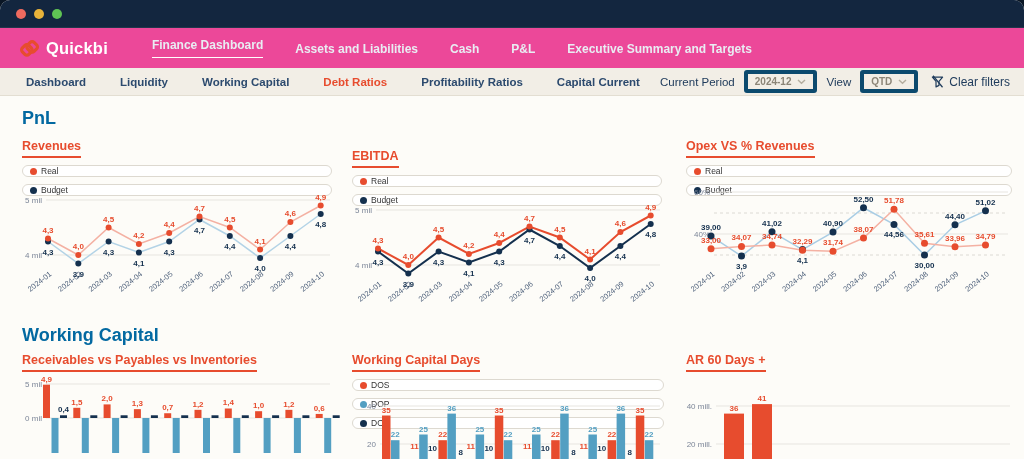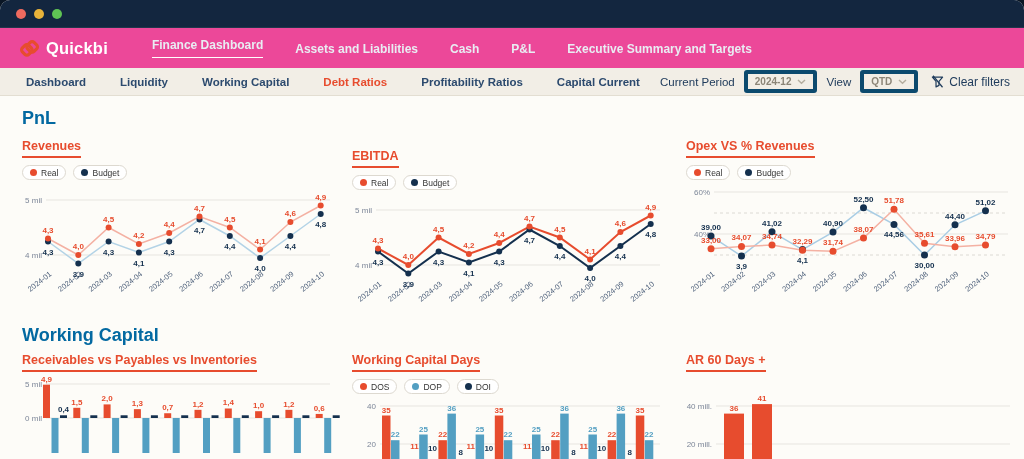--- a/index.html
+++ b/index.html
@@ -23,21 +23,21 @@
   .controls{display:flex;align-items:center;gap:9px;}
   .ctl-label{color:#203c5c;font-size:11.5px;font-weight:400;}
   .select{display:flex;align-items:center;gap:6px;border:4px solid #0c4a6e;border-radius:3px;padding:2px 7px;font-size:10px;color:#8b8577;font-weight:700;cursor:pointer;background:transparent;}
   .clear{display:flex;align-items:center;gap:5px;cursor:pointer;margin-left:4px;}
   .clear span{color:#203c5c;font-size:12px;font-weight:400;}
   
   .main{position:absolute;left:0;top:96px;width:100%;height:363px;background:#fdfcf8;}
   .sec{position:absolute;margin:0;color:#0369a1;font-size:18px;font-weight:700;}
   .chart{position:absolute;}
   .chart-title{display:inline-block;color:#e74c2e;font-size:12.5px;font-weight:700;border-bottom:2px solid #e74c2e;padding-bottom:3px;white-space:nowrap;}
-  .legend{display:flex;gap:7px;margin-top:7px;height:15px;}
+  .legend{display:flex;gap:7px;margin-top:7px;height:15px;flex-direction:column;}
   .chip{display:flex;align-items:center;gap:4px;border:1px solid #ddd9d0;border-radius:9px;background:#fff;padding:0 7px;font-size:8.5px;color:#333;height:15px;cursor:pointer;}
   .chip .dot{width:7px;height:7px;border-radius:50%;}
   .chart svg{display:block;margin-top:5px;overflow:visible;}
   .chart svg text{font-family:"Liberation Sans",sans-serif;}
 </style>
 </head>
 <body>
 
 <div class="window">
 

